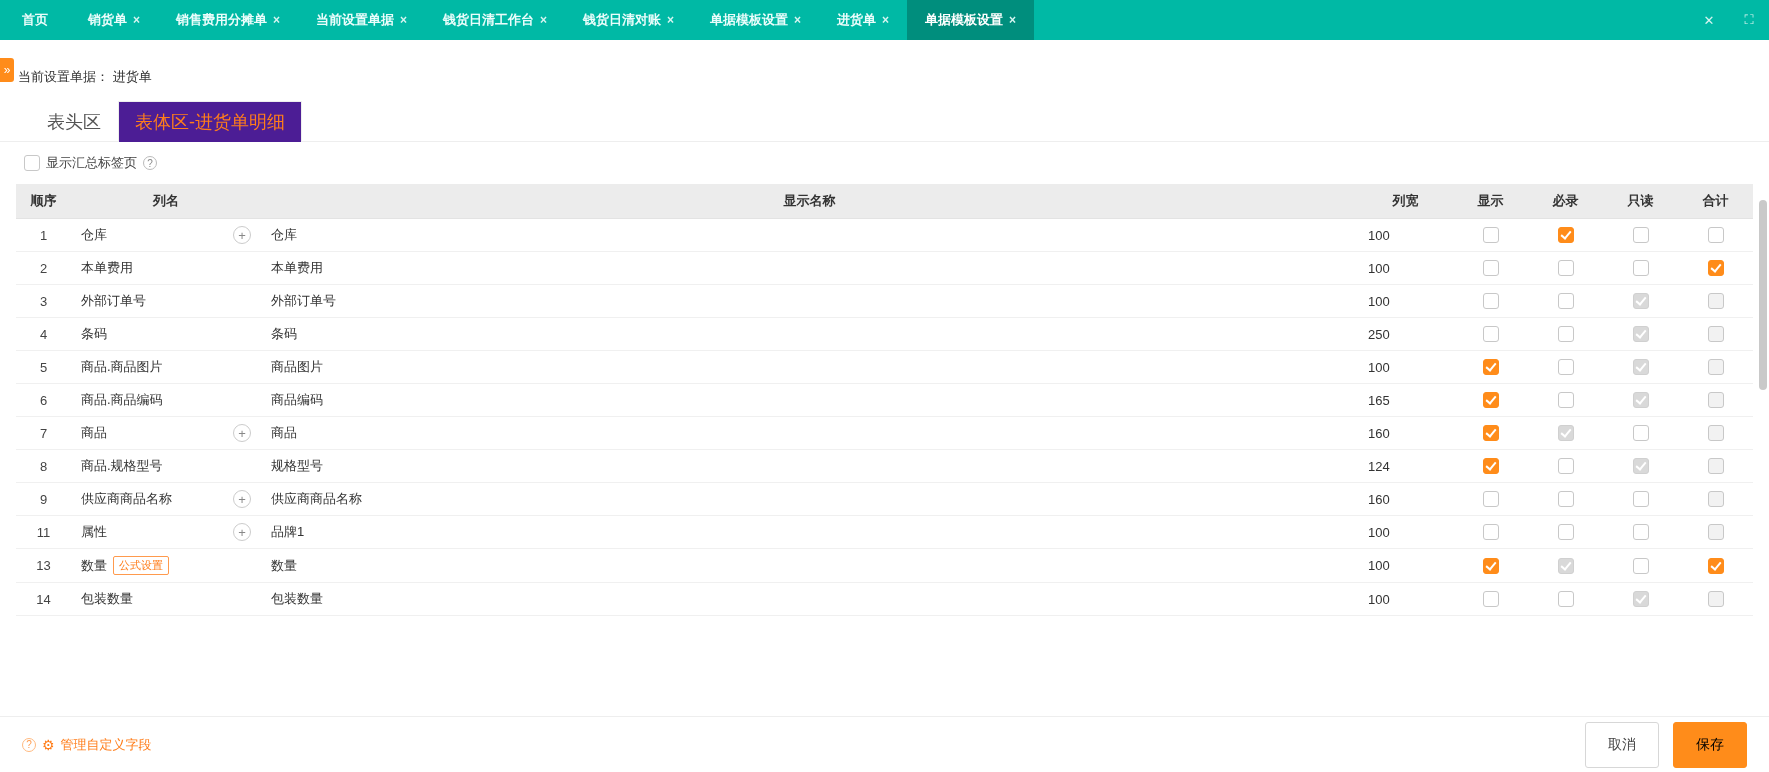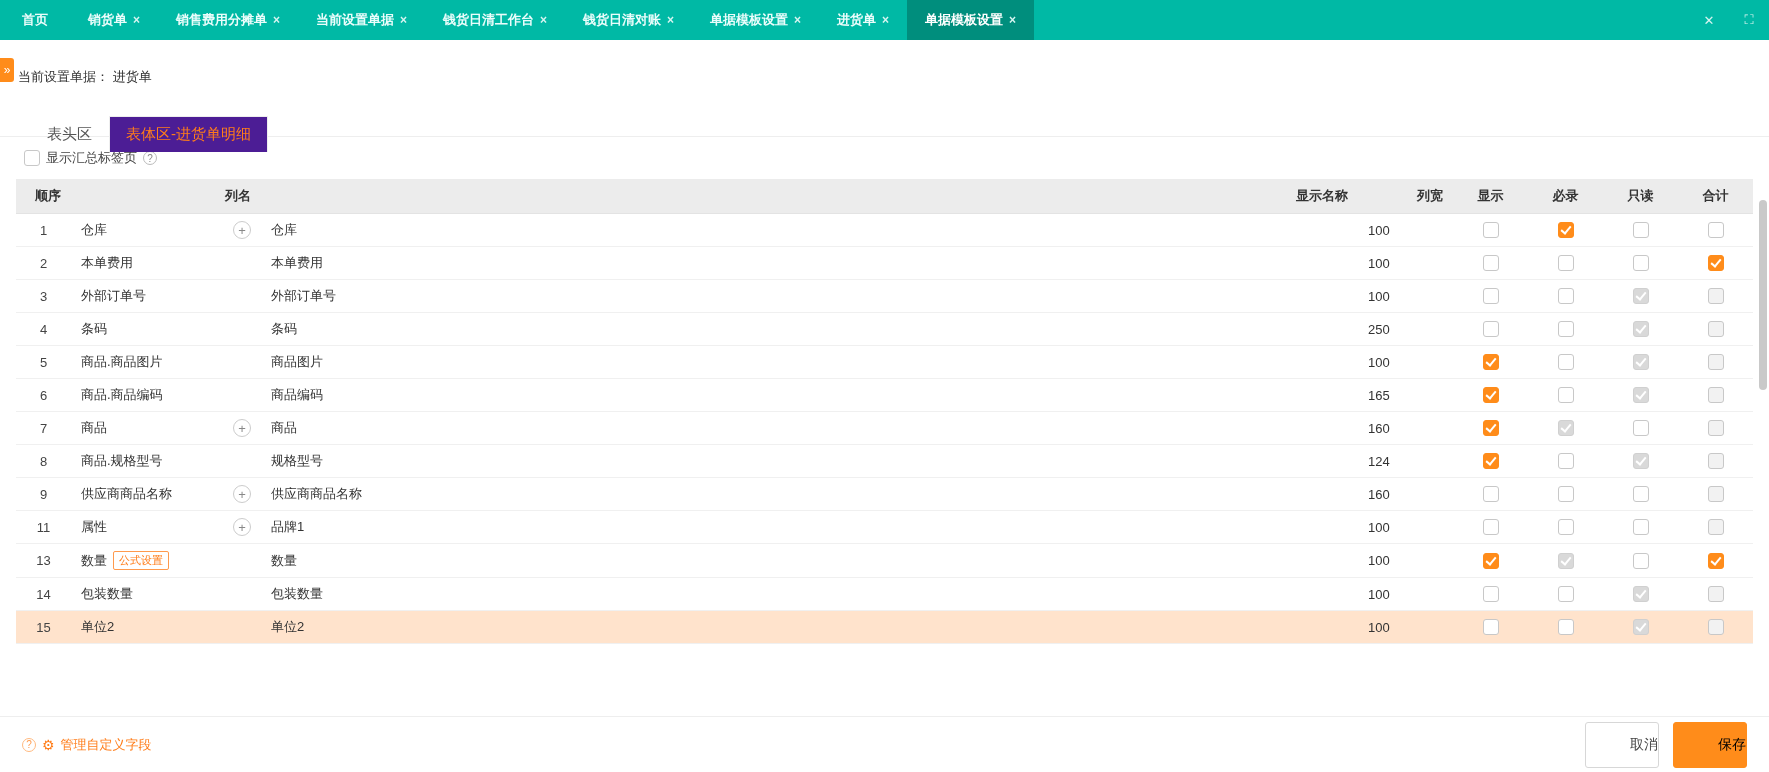--- a/index.html
+++ b/index.html
@@ -29,37 +29,37 @@
     z-index: 5;
   }
 
   .context-strip {
     padding: 14px 18px; font-size: 13px; color: #333; margin-top: 14px;
   }
 
   
   .subtabs { display: flex; border-bottom: 1px solid #eee; padding: 0 30px; }
   .subtabs .stab {
-    padding: 8px 16px; cursor: pointer; color: #555; font-size: 15px;
-    border: 1px solid transparent; border-bottom: none; position: relative; top: 16px;
+    padding: 8px 16px; cursor: pointer; color: #555; font-size: 18px;
+    border: 1px solid transparent; border-bottom: none; position: relative; top: 1px;
   }
   .subtabs .stab.active {
     color: #ff7d1a; border-color: #eee; background: #4c1d95;
   }
 
   .summary-row { display: flex; align-items: center; gap: 6px; padding: 12px 24px; color: #444; font-size: 13px;}
   .summary-row .help { width:14px;height:14px;border:1px solid #bbb;border-radius:50%;display:inline-flex;align-items:center;justify-content:center;font-size:10px;color:#888;}
 
   
   .table-wrap { padding: 0 16px 0 16px; }
   .grid {
     width: 100%; border-collapse: collapse; table-layout: fixed;
   }
   .grid thead th {
-    background: #ececec; color: #333; font-weight: 600; text-align: right;
+    background: #ececec; color: #333; font-weight: 600; text-align: center;
     padding: 8px 10px; border-bottom: 1px solid #e3e3e3; font-size: 13px;
   }
   .grid tbody td {
     padding: 7px 10px; border-bottom: 1px solid #f0f0f0; font-size: 13px; color: #333;
     white-space: nowrap; overflow: hidden; text-overflow: ellipsis;
   }
   .grid tbody tr.highlight td { background: #ffe3cc; }
   .col-order { width: 55px; text-align: center; }
   .col-name  { width: 190px; }
   .col-disp  { }
@@ -93,21 +93,21 @@
   
   .footer {
     position: fixed; left:0; right:0; bottom:0; height:56px; background:#fff;
     border-top:1px solid #eee; display:flex; align-items:center; padding:0 22px; gap:14px;
     z-index:10;
   }
   .footer .left { display:flex; align-items:center; gap:6px; color:#ff7d1a; font-size:13px; }
   .footer .left .help { width:14px;height:14px;border:1px solid #ffba80;border-radius:50%;display:inline-flex;align-items:center;justify-content:center;font-size:10px;color:#ff9a4d;}
   .footer .gear { color:#ff7d1a; font-size:14px; }
   .footer .spacer { flex:1; }
-  .btn { min-width:74px; height:46px; border-radius:3px; font-size:14px; cursor:pointer;text-align:right; }
+  .btn { min-width:74px; height:46px; border-radius:3px; font-size:14px; cursor:pointer; }
   .btn-default { background:#fff; border:1px solid #d7d7d7; color:#444; }
   .btn-primary { background:#ff8c1a; border:1px solid #ff8c1a; color:#000000; }
 
   .scrollbar {
     position:absolute; right:2px; top:200px; width:8px; height:190px;
     background:#c9c9c9; border-radius:4px;
   }
   .page { position:relative; padding-bottom:70px; }
 </style>
 </head>
@@ -366,34 +366,20 @@
                 <span>包装数量</span>
               </div>
             </td>
             <td>包装数量</td>
             <td>100</td>
             <td class="col-chk"><input type="checkbox" class="chk" style=""></td>
             <td class="col-chk"><input type="checkbox" class="chk" style=""></td>
             <td class="col-chk"><input type="checkbox" class="chk" disabled="" checked="" style=""></td>
             <td class="col-chk"><input type="checkbox" class="chk" disabled="" style=""></td>
           </tr>
-          <tr class="highlight">
-            <td class="col-order">15</td>
-            <td>
-              <div class="name-cell">
-                <span>单位2</span>
-              </div>
-            </td>
-            <td>单位2</td>
-            <td>100</td>
-            <td class="col-chk"><input type="checkbox" class="chk" style=""></td>
-            <td class="col-chk"><input type="checkbox" class="chk" style=""></td>
-            <td class="col-chk"><input type="checkbox" class="chk" disabled="" checked="" style=""></td>
-            <td class="col-chk"><input type="checkbox" class="chk" disabled="" style=""></td>
-          </tr>
         </tbody>
     </table>
   </div>
 
   <div class="scrollbar"></div>
 
   <div class="footer">
     <div class="left">
       <span class="help">?</span>
       <span class="gear">⚙</span>

